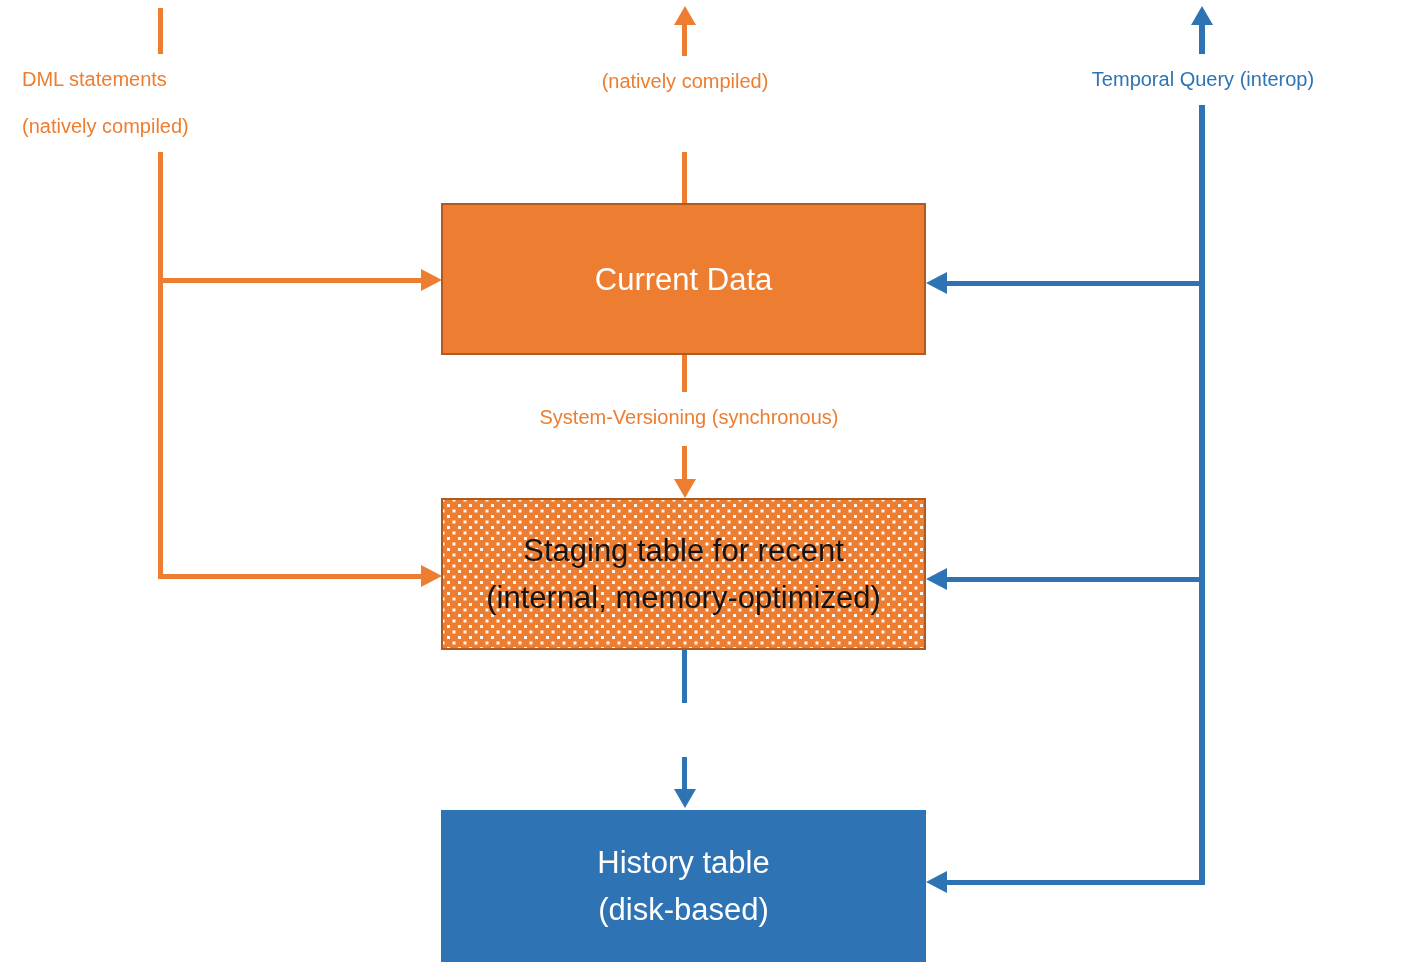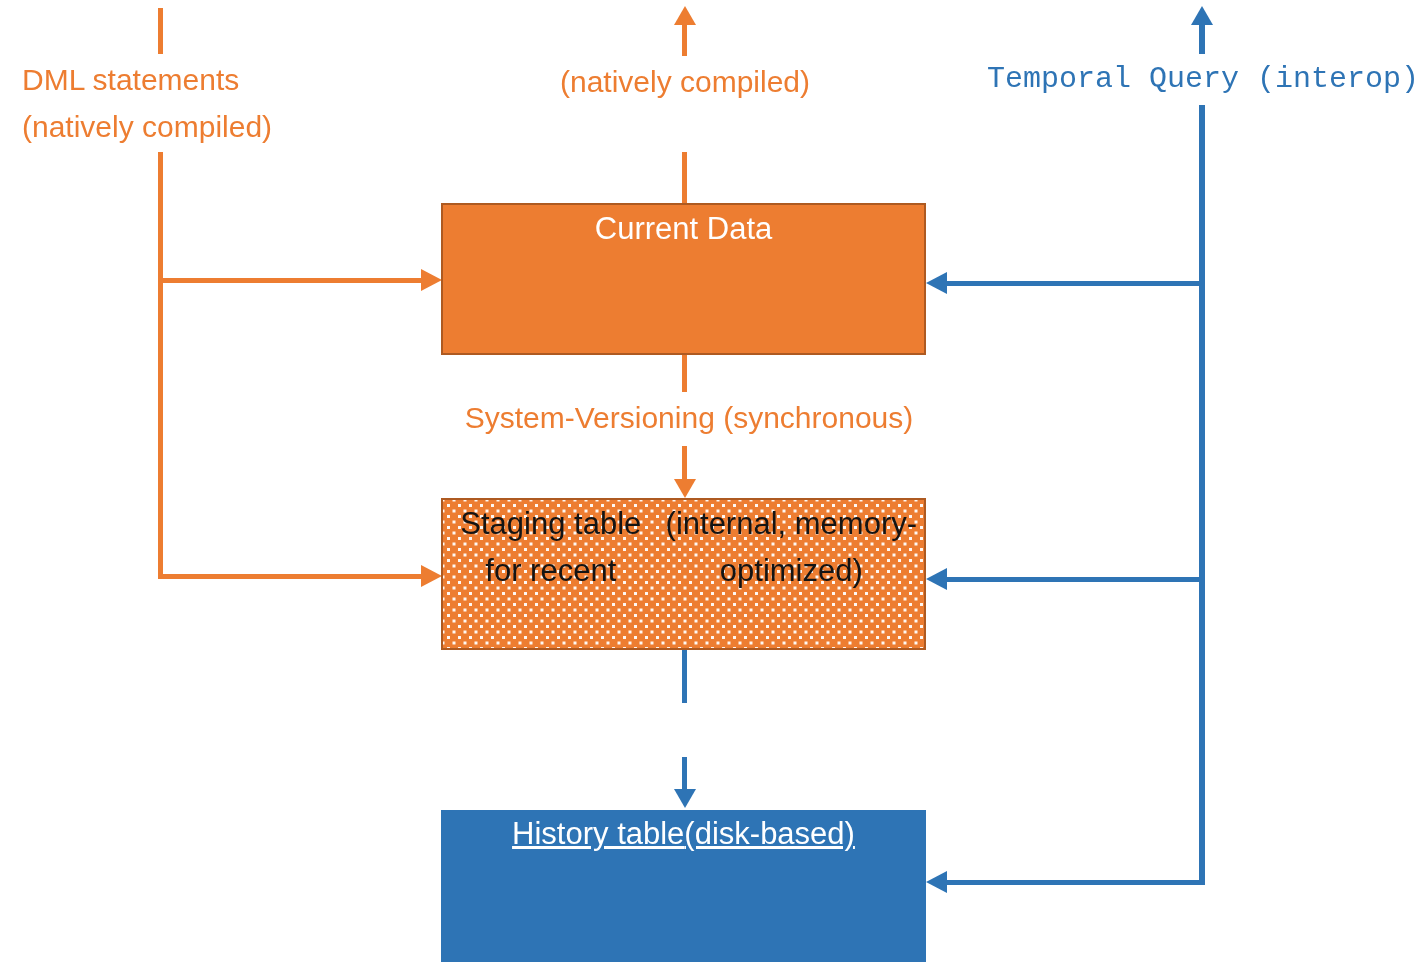--- a/index.html
+++ b/index.html
@@ -19,29 +19,29 @@
   
   .ah{position:absolute;width:0;height:0;}
   .ah.right-o{border-top:11px solid transparent;border-bottom:11px solid transparent;border-left:21px solid var(--orange);}
   .ah.left-b{border-top:11px solid transparent;border-bottom:11px solid transparent;border-right:21px solid var(--blue);}
   .ah.up-o{border-left:11px solid transparent;border-right:11px solid transparent;border-bottom:19px solid var(--orange);}
   .ah.up-b{border-left:11px solid transparent;border-right:11px solid transparent;border-bottom:19px solid var(--blue);}
   .ah.down-o{border-left:11px solid transparent;border-right:11px solid transparent;border-top:19px solid var(--orange);}
   .ah.down-b{border-left:11px solid transparent;border-right:11px solid transparent;border-top:19px solid var(--blue);}
 
   
-  .lbl{position:absolute;background:#fff;font-size:30px;line-height:47px;white-space:nowrap;padding:2px 10px;}
+  .lbl{position:absolute;background:#fff;font-size:20px;line-height:47px;white-space:nowrap;padding:2px 10px;}
   .lbl.center{transform:translateX(-50%);text-align:center;}
   .o-text{color:var(--orange);}
   .b-text{color:var(--blue);}
   .pre{white-space:pre;}
 
   
   .node{position:absolute;left:441px;width:485px;height:152px;box-sizing:border-box;
-        display:flex;flex-direction:row;justify-content:center;text-align:center;}
+        display:flex;flex-direction:column;justify-content:center;text-align:center;}
   .node .l{font-size:31px;line-height:47px;}
   .node-orange{background:var(--orange);border:2px solid var(--orange-border);color:#fff;}
   .node-dotted{background-color:var(--orange);border:2px solid var(--orange-border);color:#141414;
         background-image:
           radial-gradient(circle, rgba(255,255,255,.95) 1.4px, transparent 2px),
           radial-gradient(circle, rgba(255,255,255,.95) 1.4px, transparent 2px);
         background-size:11px 11px;
         background-position:0 0,5.5px 5.5px;}
   .node-blue{background:var(--blue);color:#fff;}
 </style>
@@ -78,32 +78,32 @@
 
   <div class="lbl o-text" style="left:12px;top:54px;">
     <div>DML statements</div>
     <div>(natively compiled)</div>
   </div>
 
   <div class="lbl o-text center" style="left:685px;top:56px;">
     <div>(natively compiled)</div>
   </div>
 
-  <div class="lbl b-text center" style="left:1203px;top:54px;font-family:Liberation Mono, monospace;">Temporal Query (interop)</div>
+  <div class="lbl b-text center" style="left:1203px;top:54px;">Temporal Query (interop)</div>
 
   <div class="lbl o-text center" style="left:689px;top:392px;">System-Versioning (synchronous)</div>
 
 
   <div class="node node-orange" style="top:203px;">
     <div class="l">Current Data</div>
   </div>
 
   <div class="node node-dotted" style="top:498px;">
     <div class="l">Staging table for recent</div>
     <div class="l">(internal, memory-optimized)</div>
   </div>
 
-  <div class="node node-blue" style="top:810px;text-decoration:underline;">
+  <div class="node node-blue" style="top:810px;">
     <div class="l">History table</div>
     <div class="l">(disk-based)</div>
   </div>
 
 </div>
 
 </body></html>

